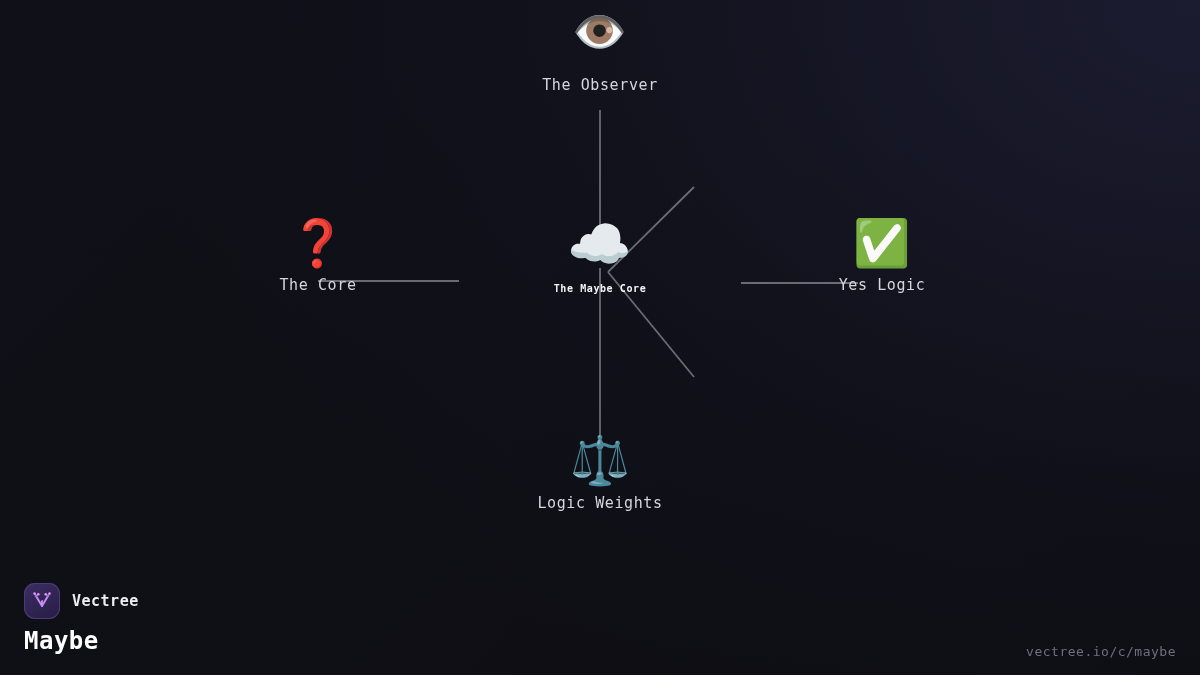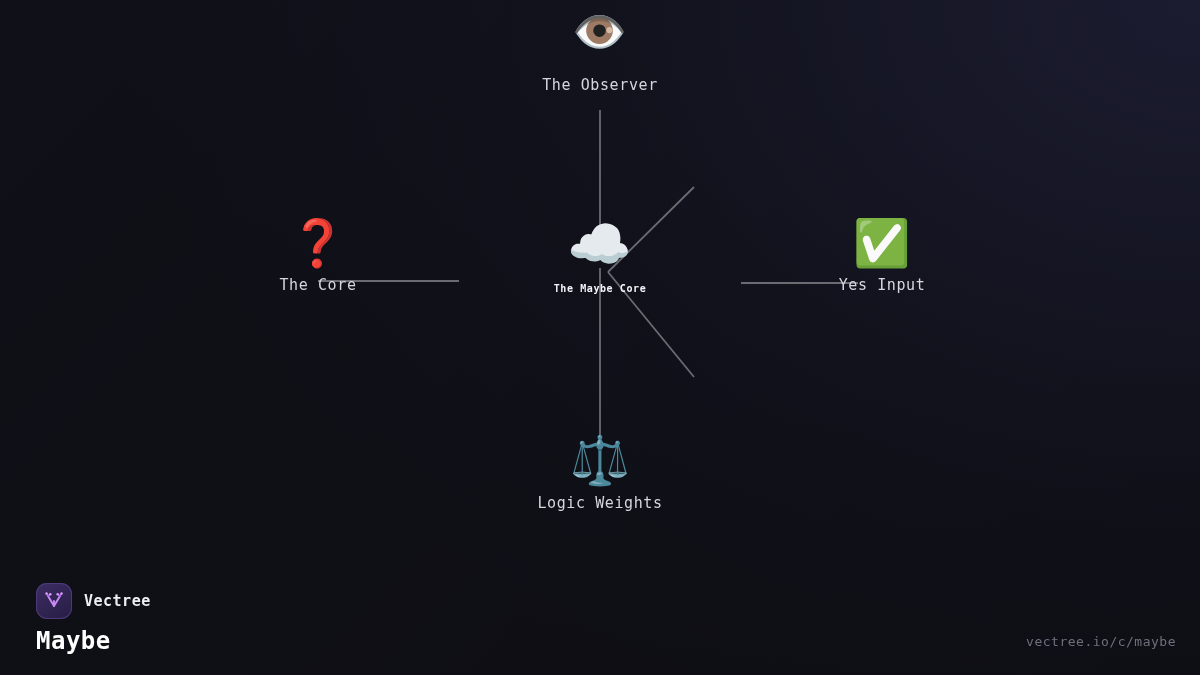--- a/index.html
+++ b/index.html
@@ -81,21 +81,20 @@
   #node-yes      { left: 882px; top: 257px; }
   #node-yes .node-glyph { font-size: 46px; }
   #node-weights  { left: 600px; top: 474px; }
   #node-weights .node-glyph { font-size: 48px; }
 
   
   #brand {
     position: absolute;
     left: 24px;
     bottom: 22px;
-    margin-left: 12px;
   }
   #brand-row {
     display: flex;
     align-items: center;
     gap: 12px;
   }
   #brand-logo {
     width: 36px;
     height: 36px;
     border-radius: 11px;
@@ -116,21 +115,21 @@
     font-size: 24px;
     font-weight: bold;
     color: #ffffff;
     letter-spacing: 0.5px;
     line-height: 1;
   }
 
   #footer-url {
     position: absolute;
     right: 24px;
-    bottom: 26px;
+    bottom: 16px;
     font-size: 13px;
     color: #6e707c;
     letter-spacing: 0.5px;
   }
 </style>
 </head>
 <body>
 
 <div id="canvas">
 
@@ -159,21 +158,21 @@
     <div class="node-label">The Core</div>
   </div>
 
   <div class="node" id="node-core">
     <div class="node-glyph">☁️</div>
     <div class="node-label">The Maybe Core</div>
   </div>
 
   <div class="node node-sat" id="node-yes">
     <div class="node-glyph">✅</div>
-    <div class="node-label">Yes Input</div>
+    <div class="node-label">Yes Logic</div>
   </div>
 
   <div class="node node-sat" id="node-weights">
     <div class="node-glyph">⚖️</div>
     <div class="node-label">Logic Weights</div>
   </div>
 
   <div id="brand">
     <div id="brand-row">
       <div id="brand-logo">

